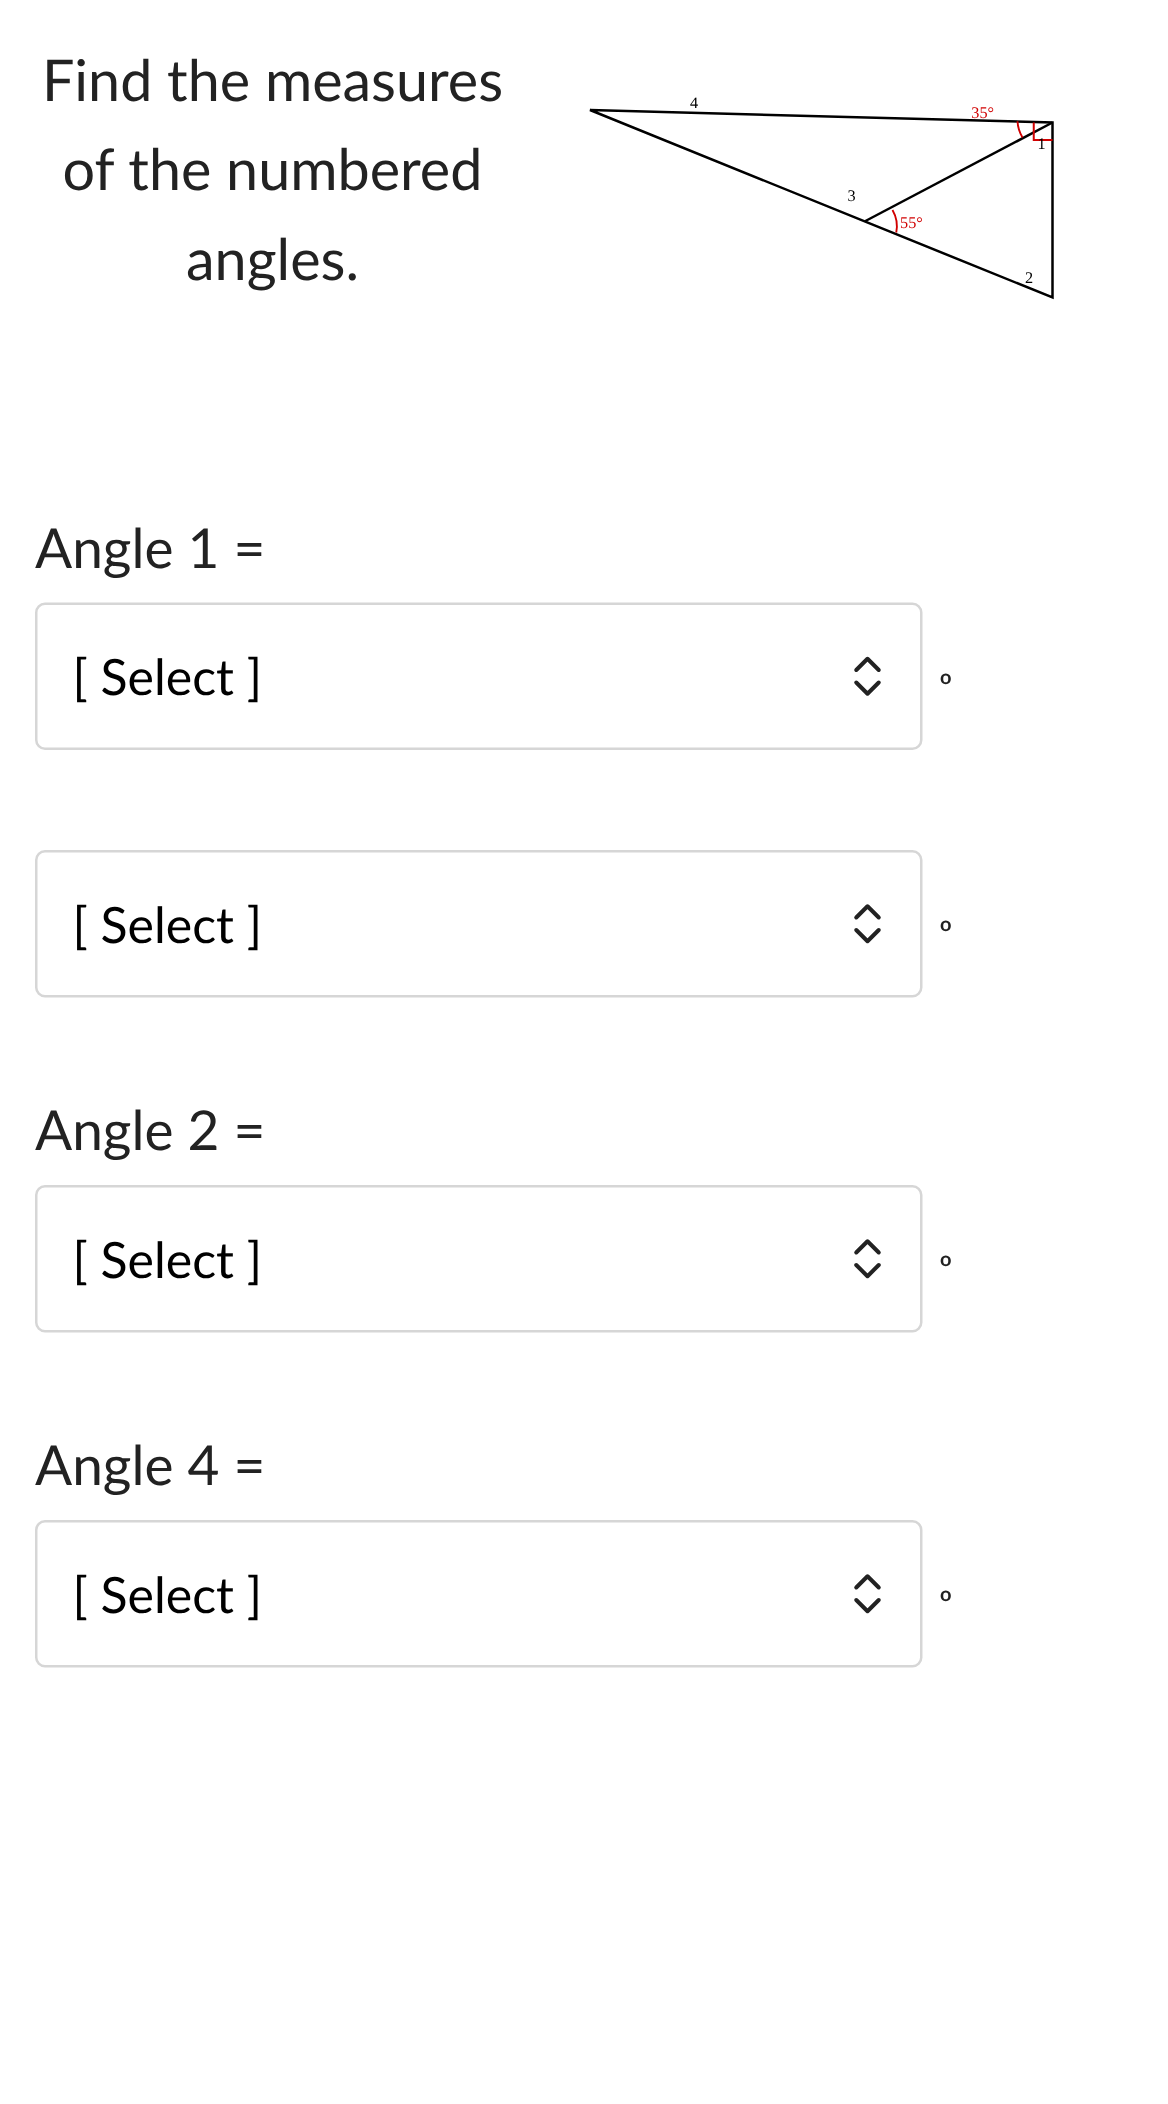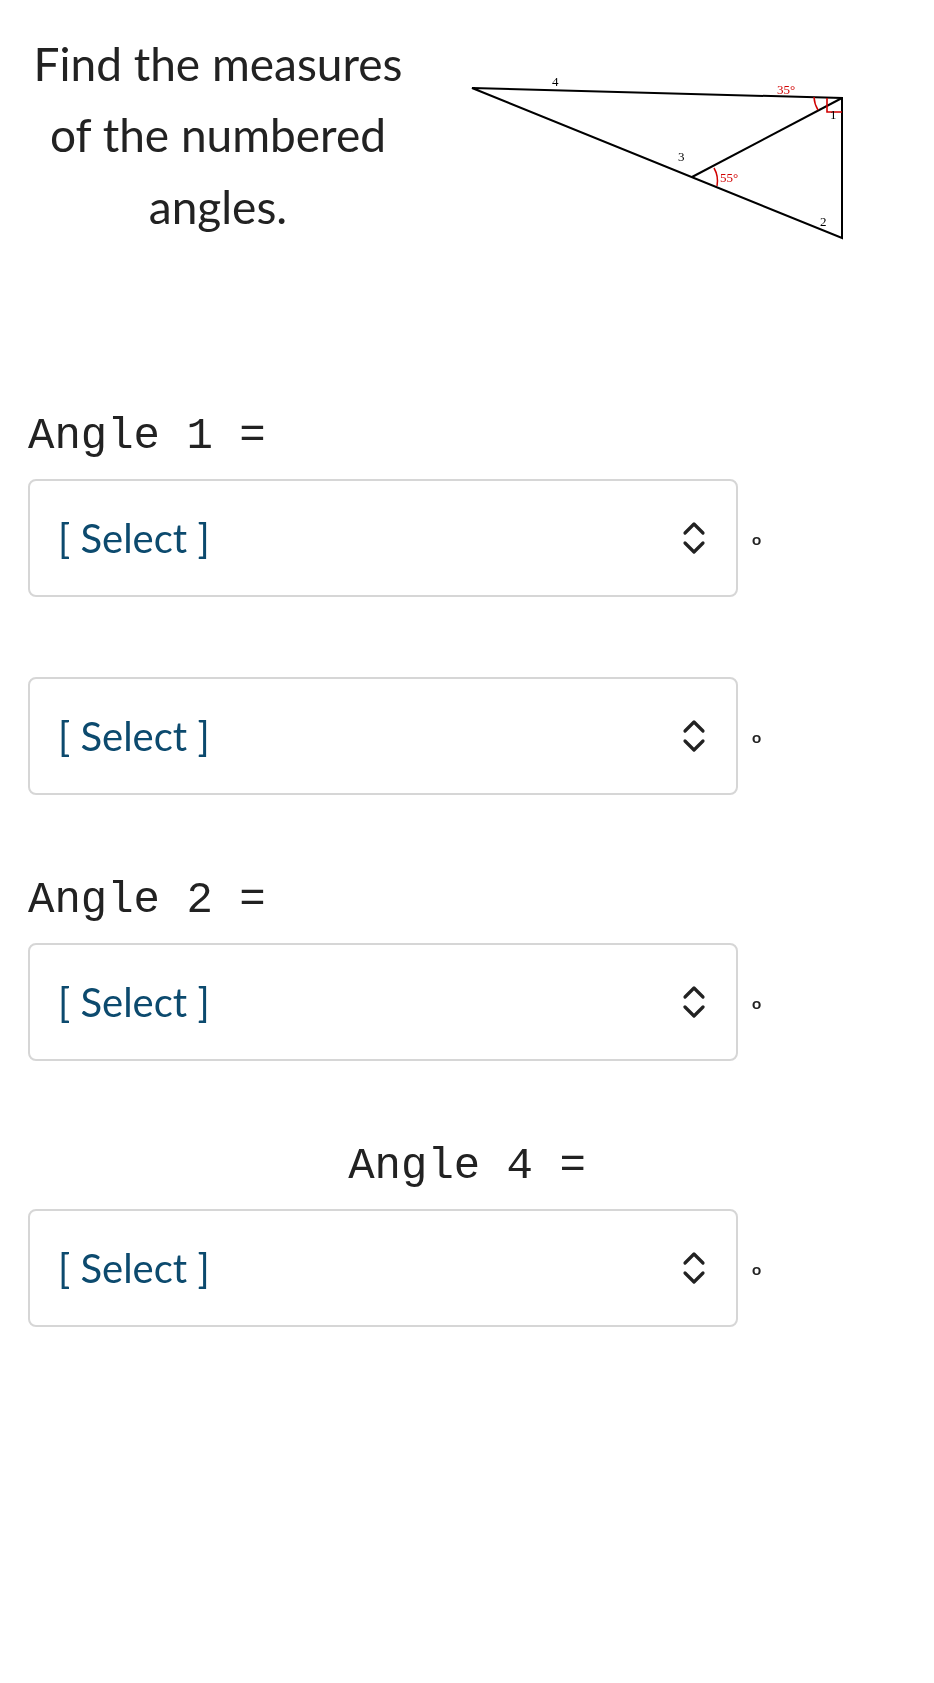--- a/index.html
+++ b/index.html
@@ -28,38 +28,37 @@
   }
   .answers {
     margin-top: 150px;
   }
   .answer-block {
     margin-bottom: 80px;
   }
   .answer-label {
     font-size: 44px;
     margin-bottom: 18px;
-    font-family: Liberation Mono, monospace;
   }
   .select-row {
     display: flex;
     align-items: center;
     gap: 14px;
   }
   .select-box {
     flex: 0 0 710px;
     height: 118px;
     border: 2px solid #d6d6d6;
     border-radius: 8px;
     display: flex;
     align-items: center;
     justify-content: space-between;
     padding: 0 28px;
     font-size: 40px;
-    color: #0c4a6e;
+    color: #000000;
     background: #fff;
     cursor: pointer;
   }
   .chev {
     display: flex;
     flex-direction: column;
     align-items: center;
     line-height: 0.35;
     font-size: 36px;
     color: #222;
@@ -149,21 +148,21 @@
           <svg width="28" height="40" viewBox="0 0 28 40">
             <polyline points="5,15 14,6 23,15" fill="none" stroke="#222" stroke-width="3.2" stroke-linecap="round" stroke-linejoin="round"></polyline>
             <polyline points="5,25 14,34 23,25" fill="none" stroke="#222" stroke-width="3.2" stroke-linecap="round" stroke-linejoin="round"></polyline>
           </svg>
         </span>
       </div>
       <span class="deg-mark">o</span>
     </div>
   </div>
 
-  <div class="answer-block" style="margin-bottom:0;text-align:center;">
+  <div class="answer-block" style="margin-bottom:0;">
     <div class="answer-label">Angle 4 =</div>
     <div class="select-row">
       <div class="select-box">
         <span>[ Select ]</span>
         <span class="chev">
           <svg width="28" height="40" viewBox="0 0 28 40">
             <polyline points="5,15 14,6 23,15" fill="none" stroke="#222" stroke-width="3.2" stroke-linecap="round" stroke-linejoin="round"></polyline>
             <polyline points="5,25 14,34 23,25" fill="none" stroke="#222" stroke-width="3.2" stroke-linecap="round" stroke-linejoin="round"></polyline>
           </svg>
         </span>

